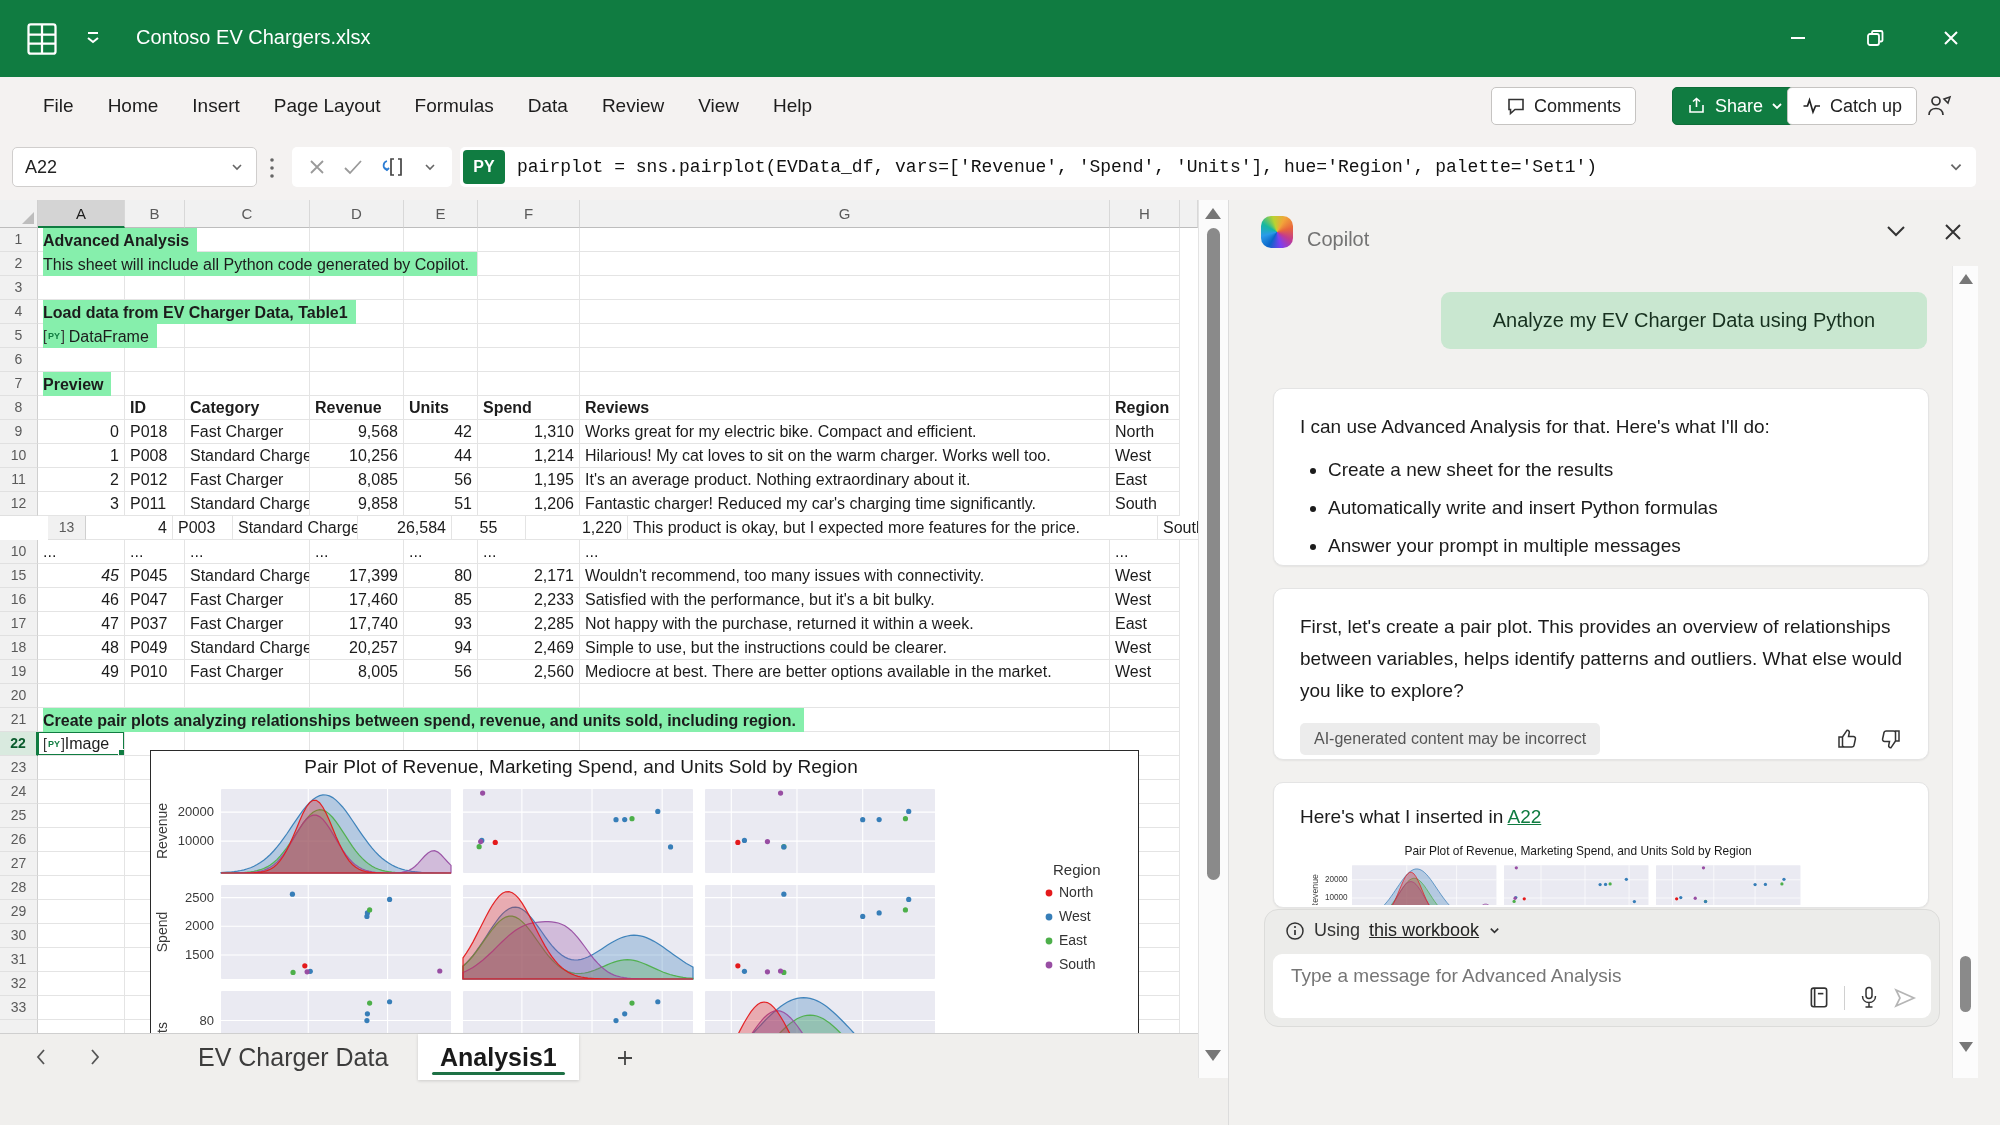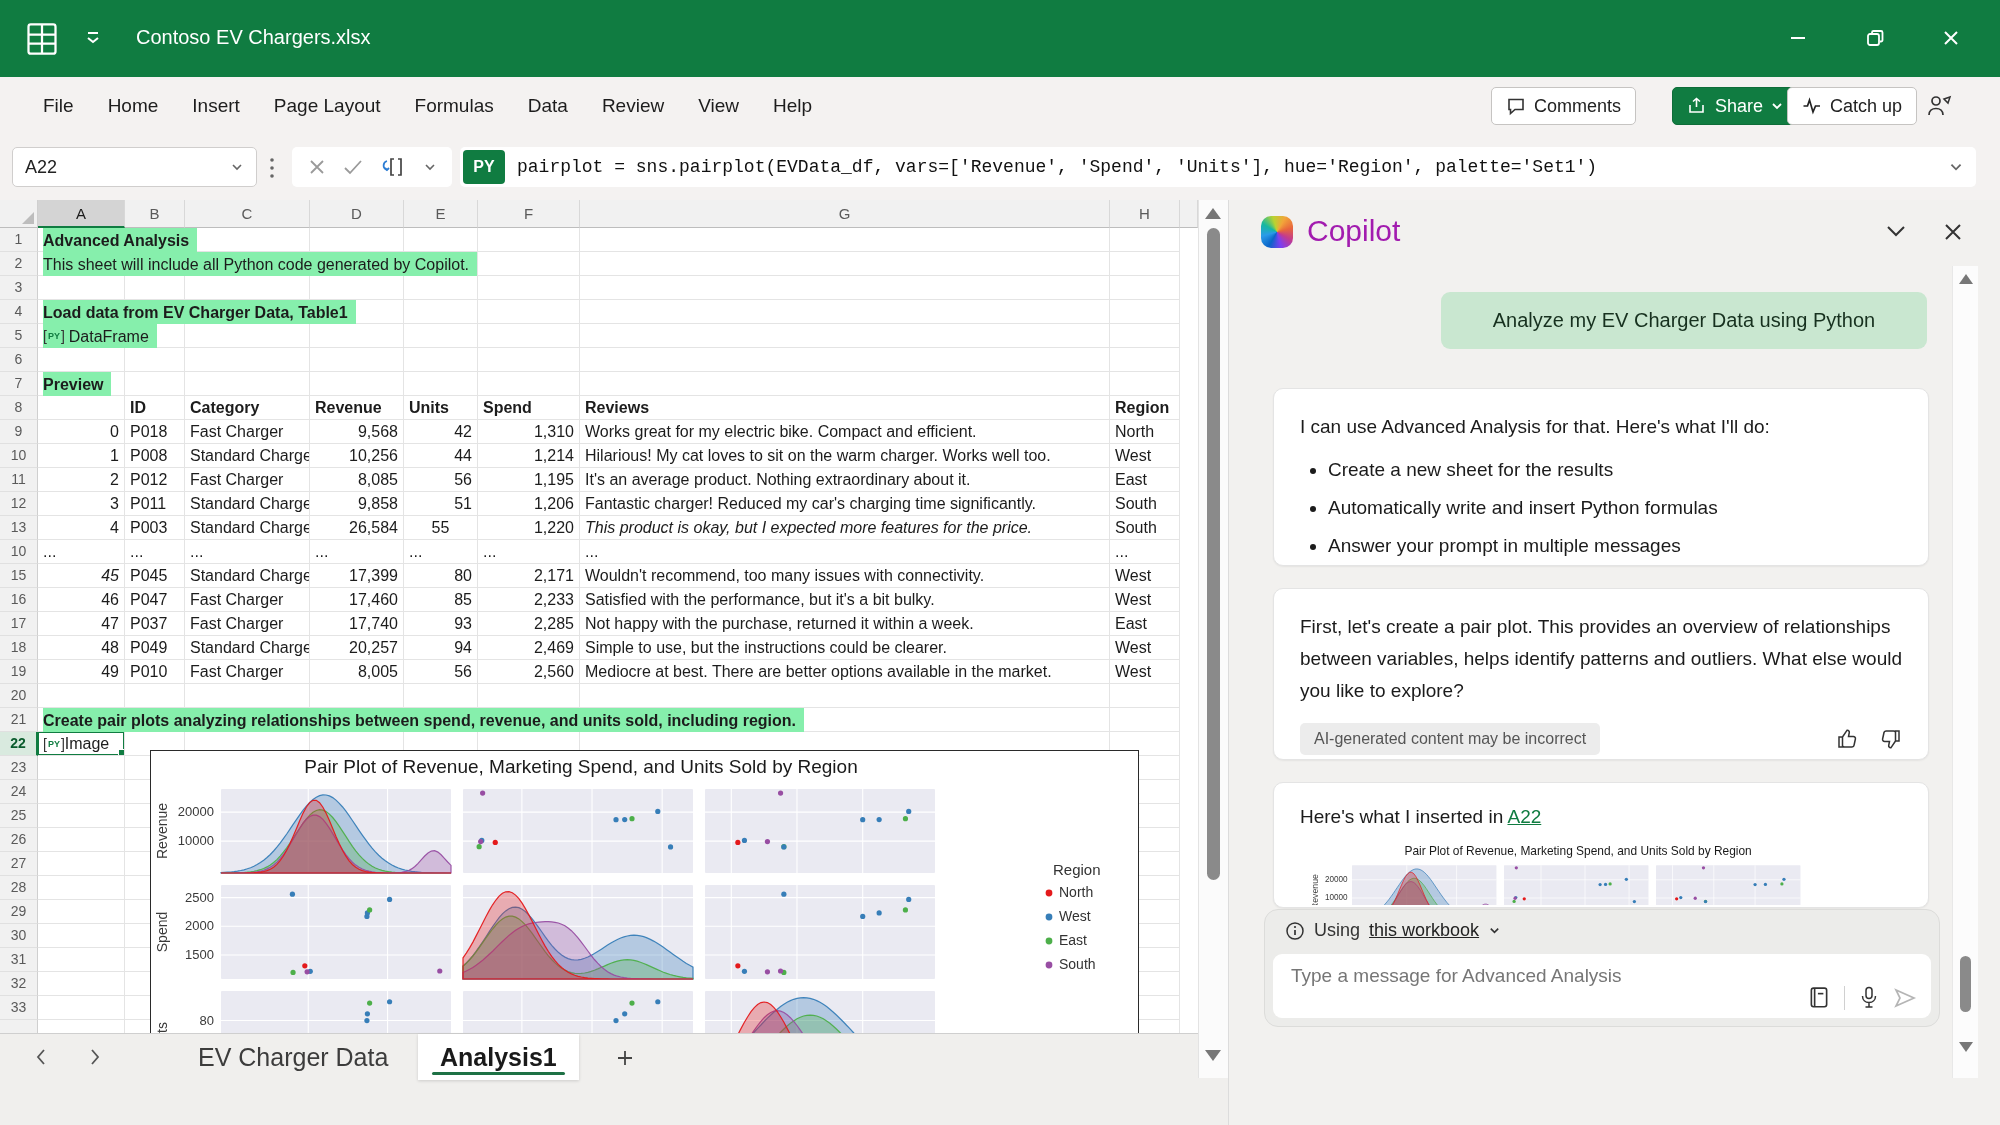--- a/index.html
+++ b/index.html
@@ -66,21 +66,21 @@
   .sheetbar{position:absolute;left:0;top:1033px;width:1228px;height:92px;background:#f0efed;border-top:1px solid #cfcfcf;z-index:1;box-sizing:border-box;}
   .stab{position:absolute;top:0;height:46px;display:flex;align-items:center;font-size:25px;color:#3c3c3c;padding:0 22px;}
   .stab.active{background:#fff;font-weight:bold;color:#1a1a1a;box-shadow:0 1px 3px rgba(0,0,0,.15);}
   .stab .under{position:absolute;left:14px;right:14px;bottom:5px;height:3px;background:#1e7145;border-radius:2px;}
   .snav{position:absolute;top:12px;width:26px;height:22px;display:flex;align-items:center;justify-content:center;}
 
   
   .copilot{position:absolute;left:1228px;top:200px;width:772px;height:925px;background:#f2f1ef;border-left:1px solid #dcdcdc;box-sizing:border-box;overflow:hidden;}
   .cp-logo{position:absolute;left:32px;top:16px;width:32px;height:32px;border-radius:10px;
            background:conic-gradient(from 210deg,#0a64c8,#2a9be8,#16b8a0,#b9d331,#f2a53a,#e8653c,#c23a90,#7b3ff2,#0a64c8);}
-  .cp-title{position:absolute;left:78px;top:14px;font-size:30px;color:#a21caf;}
+  .cp-title{position:absolute;left:78px;top:28px;font-size:20px;color:#737373;}
   .cp-bubble{position:absolute;left:212px;top:92px;width:486px;box-sizing:border-box;background:#c9e7d0;border-radius:9px;
              padding:17px 24px;font-size:20px;color:#17311f;text-align:center;}
   .card{position:absolute;left:44px;width:656px;background:#fff;border:1px solid #e4e4e4;border-radius:10px;
         box-shadow:0 1px 2px rgba(0,0,0,.06);box-sizing:border-box;padding:22px 26px;font-size:19px;color:#1b1b1b;line-height:32px;}
   .card ul{margin:10px 0 0 6px;padding:0 0 0 22px;}
   .card li{margin:4px 0;line-height:34px;}
   .pillrow{display:flex;align-items:center;justify-content:space-between;margin-top:16px;}
   .pill{background:#ececec;border-radius:5px;padding:6px 14px;font-size:16px;color:#555;line-height:20px;}
   .thumbs{display:flex;gap:18px;align-items:center;}
   .cell-link{color:#107C41;text-decoration:underline;}
@@ -355,29 +355,29 @@
           <div class="rowh">12</div>
           <div class="cell r" style="width: 87px;">3</div>
           <div class="cell" style="width: 60px;">P011</div>
           <div class="cell" style="width: 125px;">Standard Charger</div>
           <div class="cell r" style="width: 94px;">9,858</div>
           <div class="cell r" style="width: 74px;">51</div>
           <div class="cell r" style="width: 102px;">1,206</div>
           <div class="cell" style="width: 530px;">Fantastic charger! Reduced my car's charging time significantly.</div>
           <div class="cell" style="width: 70px;">South</div>
         </div>
-        <div class="grow" style="position: relative;">
+        <div class="grow" style="position: relative; margin-left: 48px;">
           <div class="rowh">13</div>
           <div class="cell r" style="width: 87px;">4</div>
           <div class="cell" style="width: 60px;">P003</div>
           <div class="cell" style="width: 125px;">Standard Charger</div>
           <div class="cell r" style="width: 94px;">26,584</div>
           <div class="cell r" style="width: 74px; text-align: center;">55</div>
           <div class="cell r" style="width: 102px;">1,220</div>
-          <div class="cell" style="width: 530px; font-style: italic;">This product is okay, but I expected more features for the price.</div>
+          <div class="cell" style="width: 530px;">This product is okay, but I expected more features for the price.</div>
           <div class="cell" style="width: 70px;">South</div>
         </div>
         <div class="grow" style="position: relative;">
           <div class="rowh">10</div>
           <div class="cell" style="width: 87px;">...</div>
           <div class="cell" style="width: 60px;">...</div>
           <div class="cell" style="width: 125px;">...</div>
           <div class="cell" style="width: 94px;">...</div>
           <div class="cell" style="width: 74px;">...</div>
           <div class="cell" style="width: 102px;">...</div>

